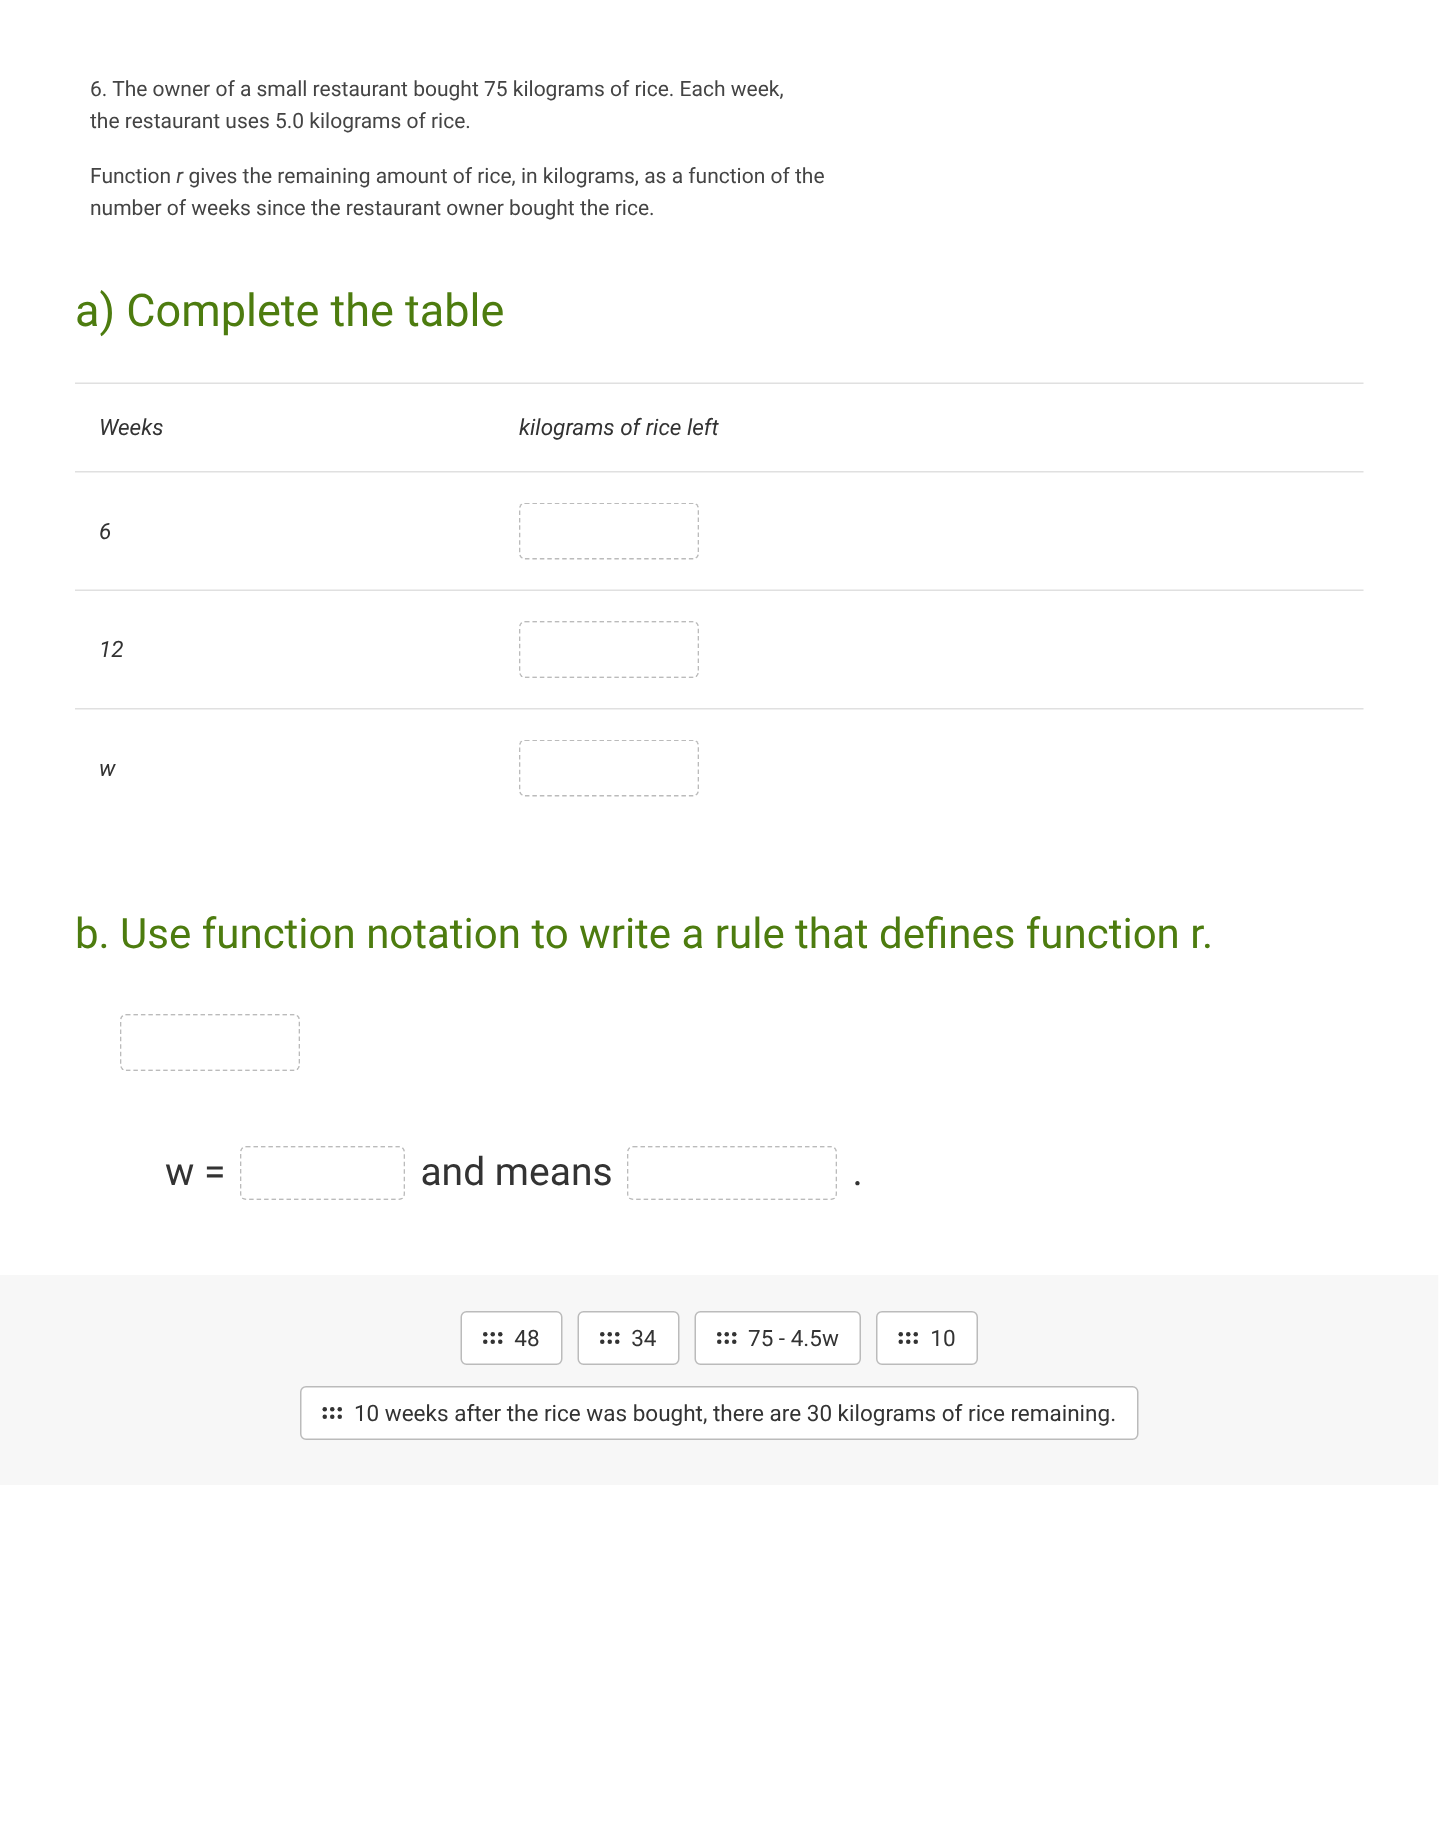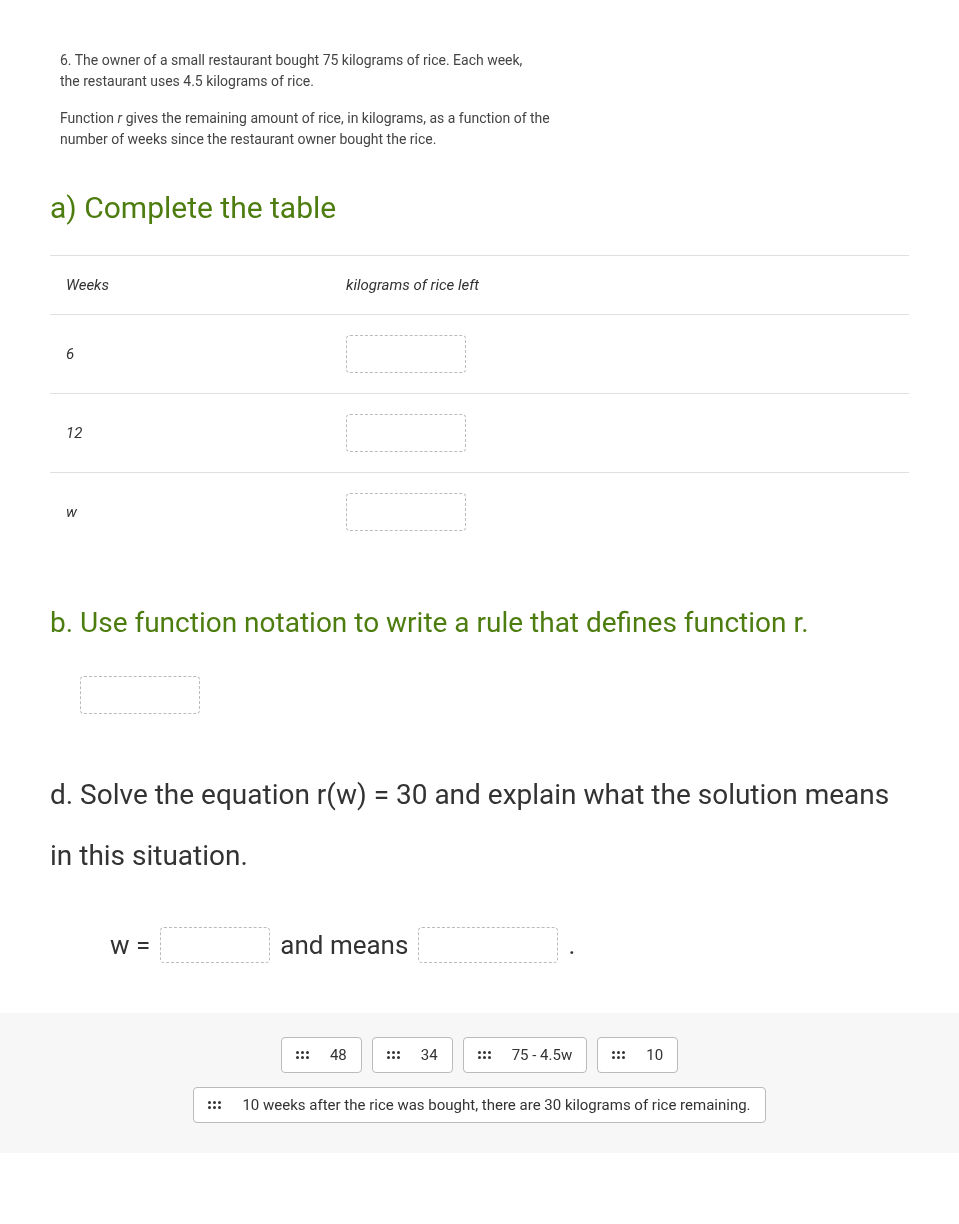--- a/index.html
+++ b/index.html
@@ -116,21 +116,21 @@
   }
   .chip {
     border: 1px solid #bbb;
     background: #fff;
     border-radius: 4px;
     padding: 8px 14px;
     font-size: 15px;
     color: #333;
     display: inline-flex;
     align-items: center;
-    gap: 21px;
+    gap: 8px;
     cursor: grab;
   }
   .chip .grip {
     display: inline-flex;
     flex-direction: column;
     gap: 2px;
   }
   .chip .grip-row {
     display: flex;
     gap: 2px;
@@ -143,21 +143,21 @@
   }
 </style>
 </head>
 <body>
 
 <div class="container">
 
   <div class="problem-statement">
     <div class="para1">
       <span>6.</span>
-      <span>The owner of a small restaurant bought 75 kilograms of rice. Each week, the restaurant uses 4.5 kilograms of rice.</span>
+      <span>The owner of a small restaurant bought 75 kilograms of rice. Each week, the restaurant uses 5.0 kilograms of rice.</span>
     </div>
     <div class="para2">
       <span>Function </span><em>r</em><span> gives the remaining amount of rice, in kilograms, as a function of the number of weeks since the restaurant owner bought the rice.</span>
     </div>
   </div>
 
   <h2 class="section-heading">a) Complete the table</h2>
 
   <table class="table">
     <thead>
@@ -187,21 +187,20 @@
       </tr>
     </tbody>
   </table>
 
   <h2 class="section-heading h2">b. Use function notation to write a rule that defines function r.</h2>
 
   <div class="standalone-drop">
     <span class="drop-target"></span>
   </div>
 
-  <div class="part-d-text">d. Solve the equation r(w) = 30 and explain what the solution means in this situation.</div>
 
   <div class="answer-line">
     <span>w =</span>
     <span class="drop-target"></span>
     <span>and means</span>
     <span class="drop-target" style="width:140px"></span>
       <span>.</span>
   </div>
 
 </div>

